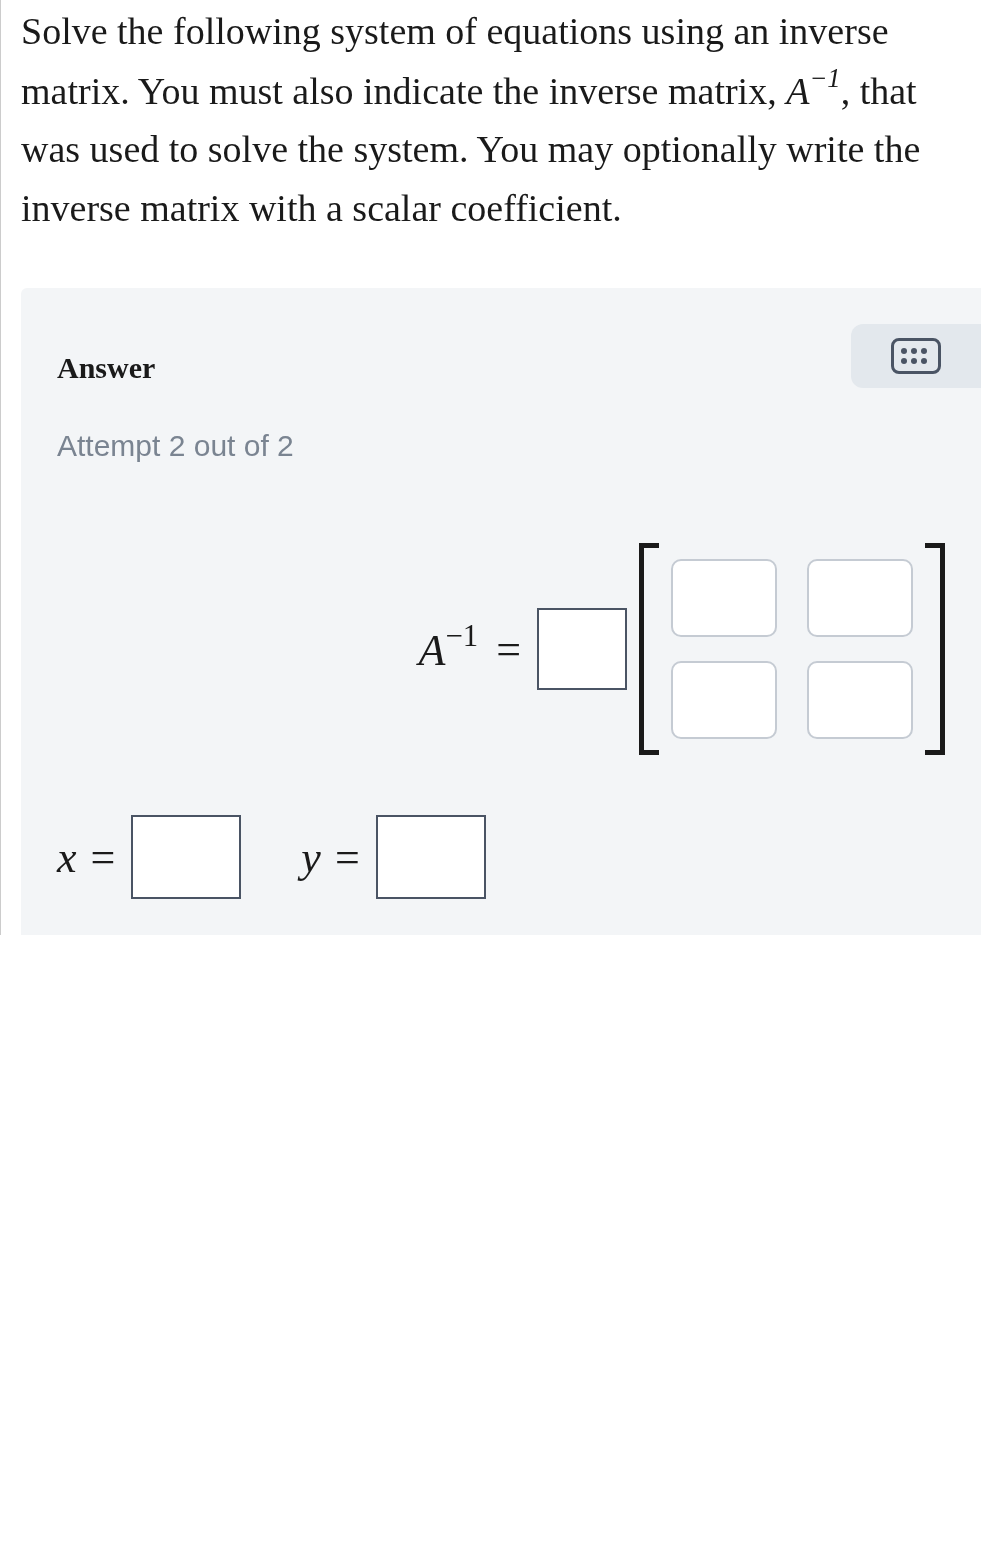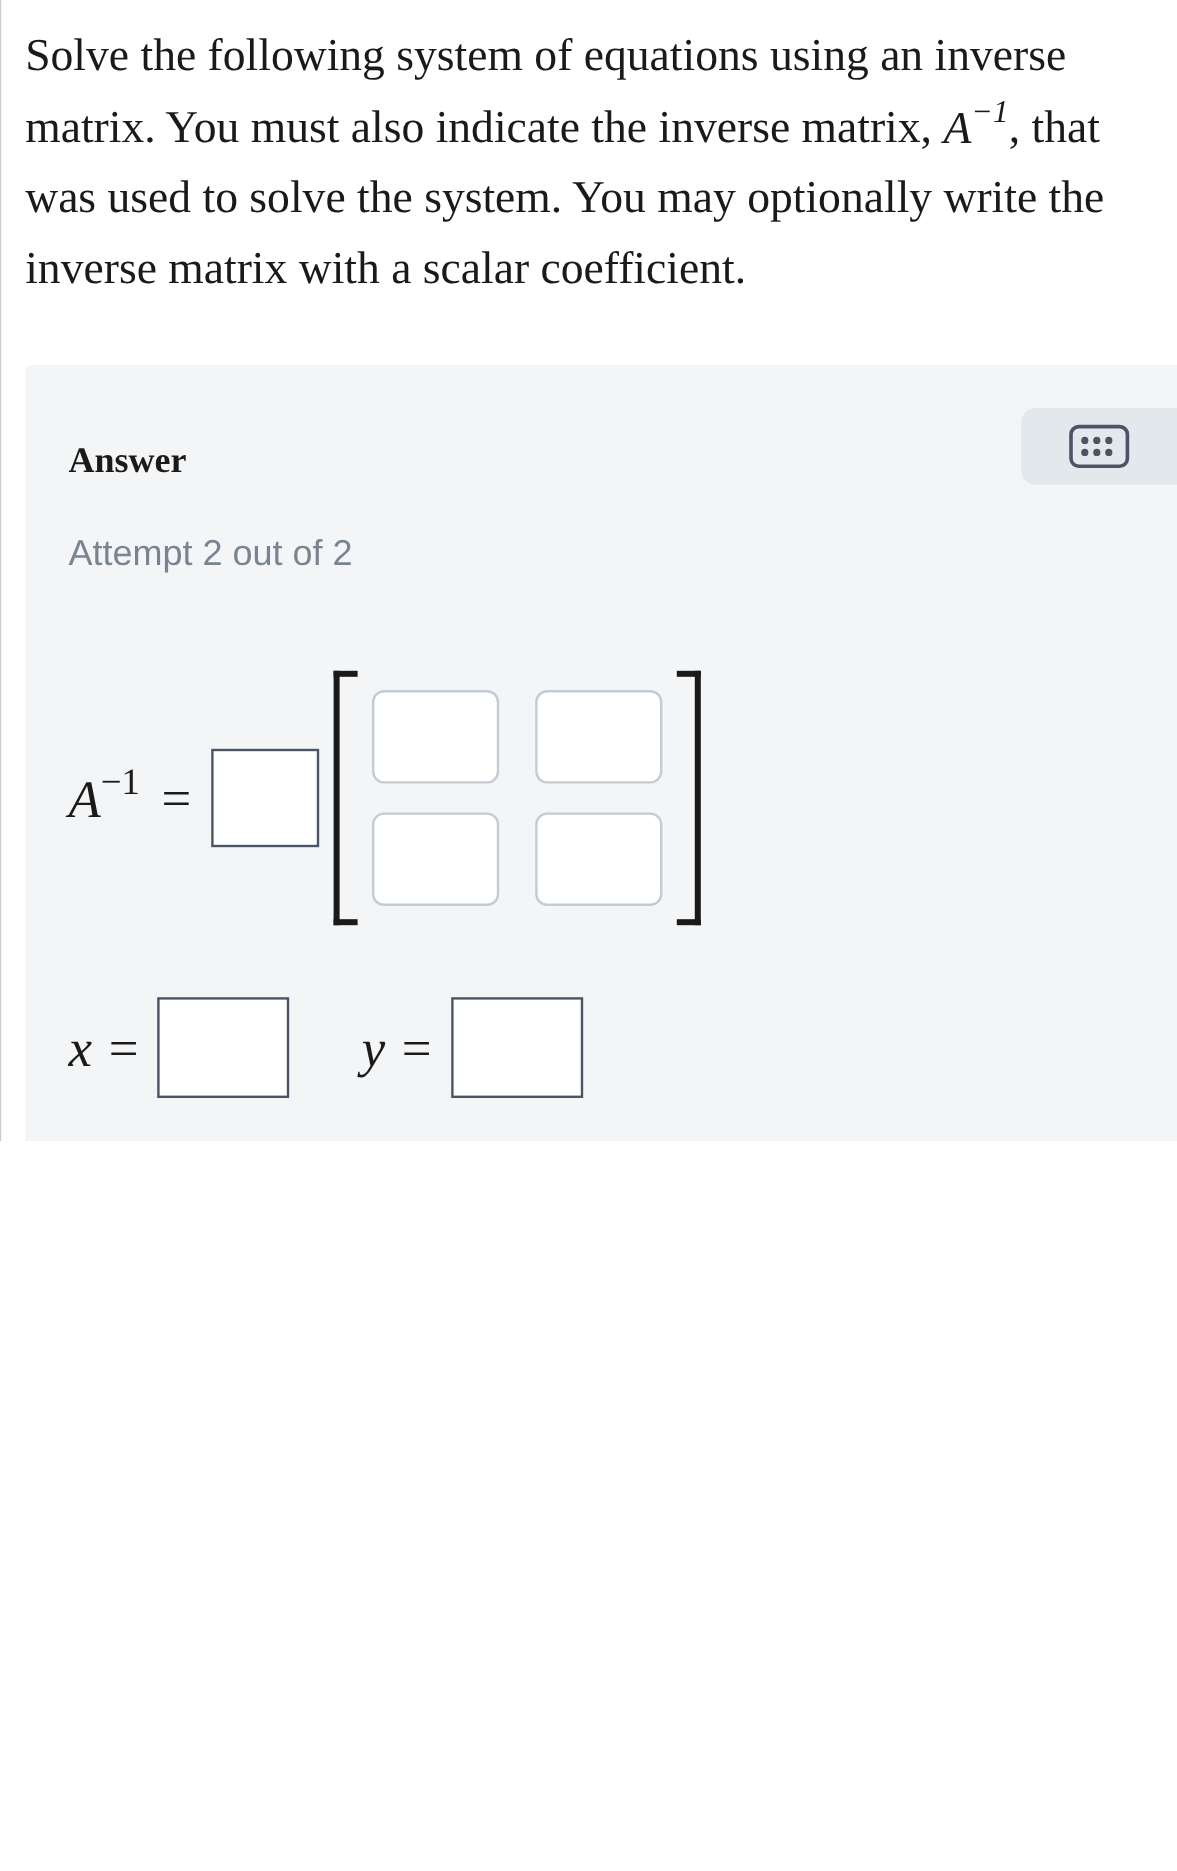--- a/index.html
+++ b/index.html
@@ -11,21 +11,21 @@
       font-family: Georgia, 'Times New Roman', serif;
       font-size: 38px;
       color: #1a1a1a;
       background: #ffffff;
       width: 981px;
       padding: 0;
     }
     .container {
       border-left: 1px solid #ccc;
       padding-left: 20px;
-      padding-top: 17px;
+      padding-top: 2px;
     }
     .problem-text {
       line-height: 1.55;
       margin-bottom: 50px;
       font-size: 38px;
     }
     .problem-text .math-var {
       font-family: 'Times New Roman', serif;
       font-style: italic;
     }
@@ -100,20 +100,21 @@
       top: 7px;
       left: 7px;
       box-shadow: 10px 0 0 #4a5464, 20px 0 0 #4a5464, 0 10px 0 #4a5464, 10px 10px 0 #4a5464, 20px 10px 0 #4a5464;
     }
     .matrix-row {
       display: flex;
       align-items: center;
       margin-bottom: 60px;
       font-family: 'Times New Roman', serif;
       font-size: 44px;
+      justify-content: flex-end;
     }
     .matrix-label {
       font-style: italic;
       margin-right: 18px;
     }
     .matrix-label .sup {
       font-style: normal;
     }
     .eq-sign {
       font-style: normal;

